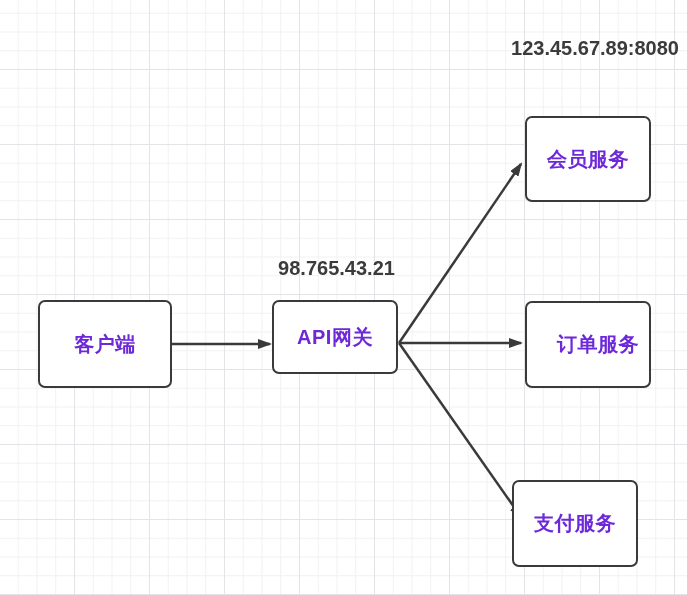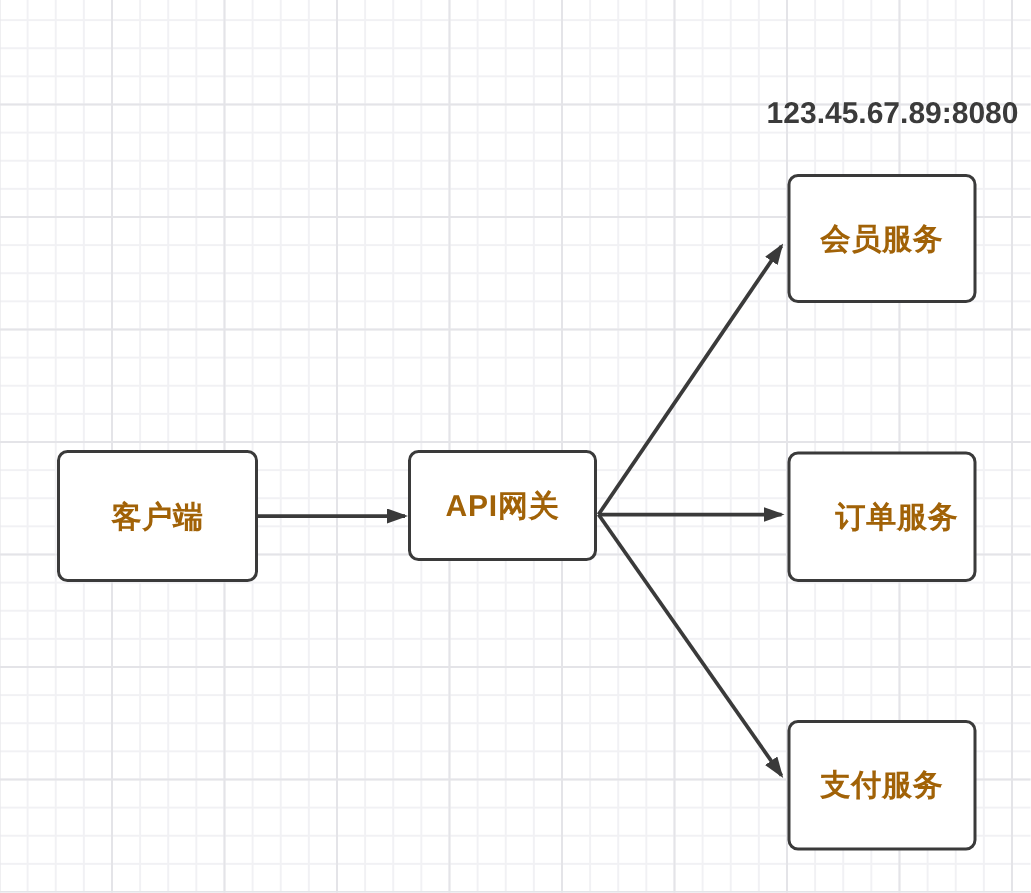--- a/index.html
+++ b/index.html
@@ -30,35 +30,34 @@
     position: absolute;
     box-sizing: border-box;
     background: #ffffff;
     border: 2.5px solid #3a3a3a;
     border-radius: 7px;
     display: flex;
     align-items: center;
     justify-content: center;
     font-size: 20px;
     font-weight: bold;
-    color: #a16207;
+    color: #6d28d9;
     letter-spacing: 0.5px;
   }
   .node-client      { left: 38px;  top: 300px; width: 134px; height: 88px; }
   .node-gateway     { left: 272px; top: 300px; width: 126px; height: 74px; }
   .node-member      { left: 525px; top: 116px; width: 126px; height: 86px; }
   .node-order       { left: 525px; top: 301px; width: 126px; height: 87px; padding-left: 20px; }
-  .node-payment     { left: 525px; top: 480px; width: 126px; height: 87px; }
+  .node-payment     { left: 512px; top: 480px; width: 126px; height: 87px; }
   .ip-label {
     position: absolute;
     font-size: 20px;
     font-weight: bold;
     color: #3b3b3b;
     white-space: nowrap;
-    margin-top: 28px;
   }
   .ip-services { left: 496px; top: 37px; width: 183px; text-align: right; }
   .ip-gateway  { left: 270px; top: 257px; width: 133px; text-align: center; }
 </style>
 </head>
 <body>
 
 <div class="canvas">
 
   <svg class="edges" viewBox="0 0 687 595" xmlns="http://www.w3.org/2000/svg">
@@ -67,20 +66,21 @@
         <path d="M0,0 L14,5 L0,10 Z" fill="#3a3a3a"></path>
       </marker>
     </defs>
     <line x1="164" y1="344" x2="270" y2="344" stroke="#3a3a3a" stroke-width="2.5" marker-end="url(#arrowhead)"></line>
     <line x1="399" y1="343" x2="521" y2="164" stroke="#3a3a3a" stroke-width="2.5" marker-end="url(#arrowhead)"></line>
     <line x1="399" y1="343" x2="521" y2="343" stroke="#3a3a3a" stroke-width="2.5" marker-end="url(#arrowhead)"></line>
     <line x1="399" y1="343" x2="521" y2="517" stroke="#3a3a3a" stroke-width="2.5" marker-end="url(#arrowhead)"></line>
   </svg>
 
   <div class="ip-label ip-services">123.45.67.89:8080</div>
+  <div class="ip-label ip-gateway">98.765.43.21</div>
 
   <div class="node node-client">
     <span>客户端</span>
   </div>
 
   <div class="node node-gateway">
     <span>API网关</span>
   </div>
 
   <div class="node node-member">

